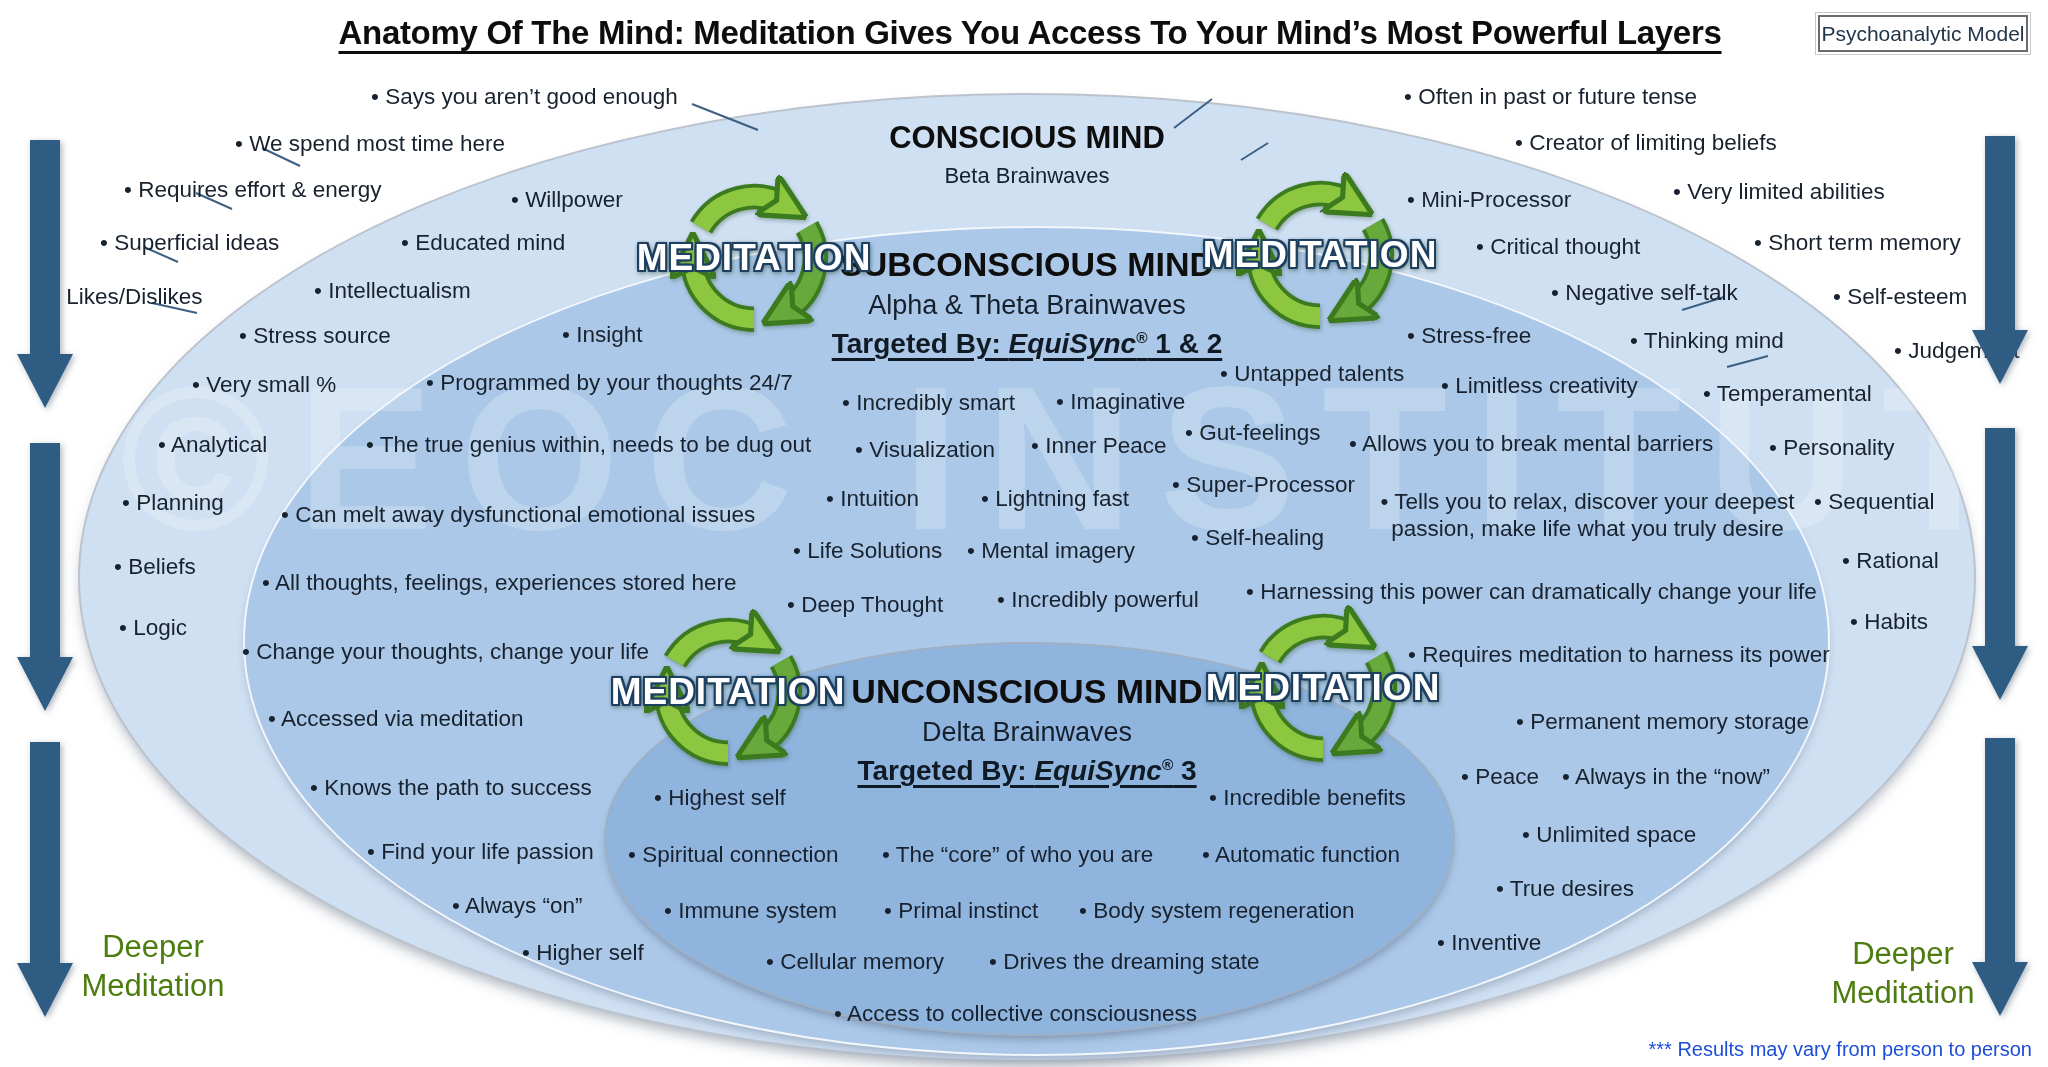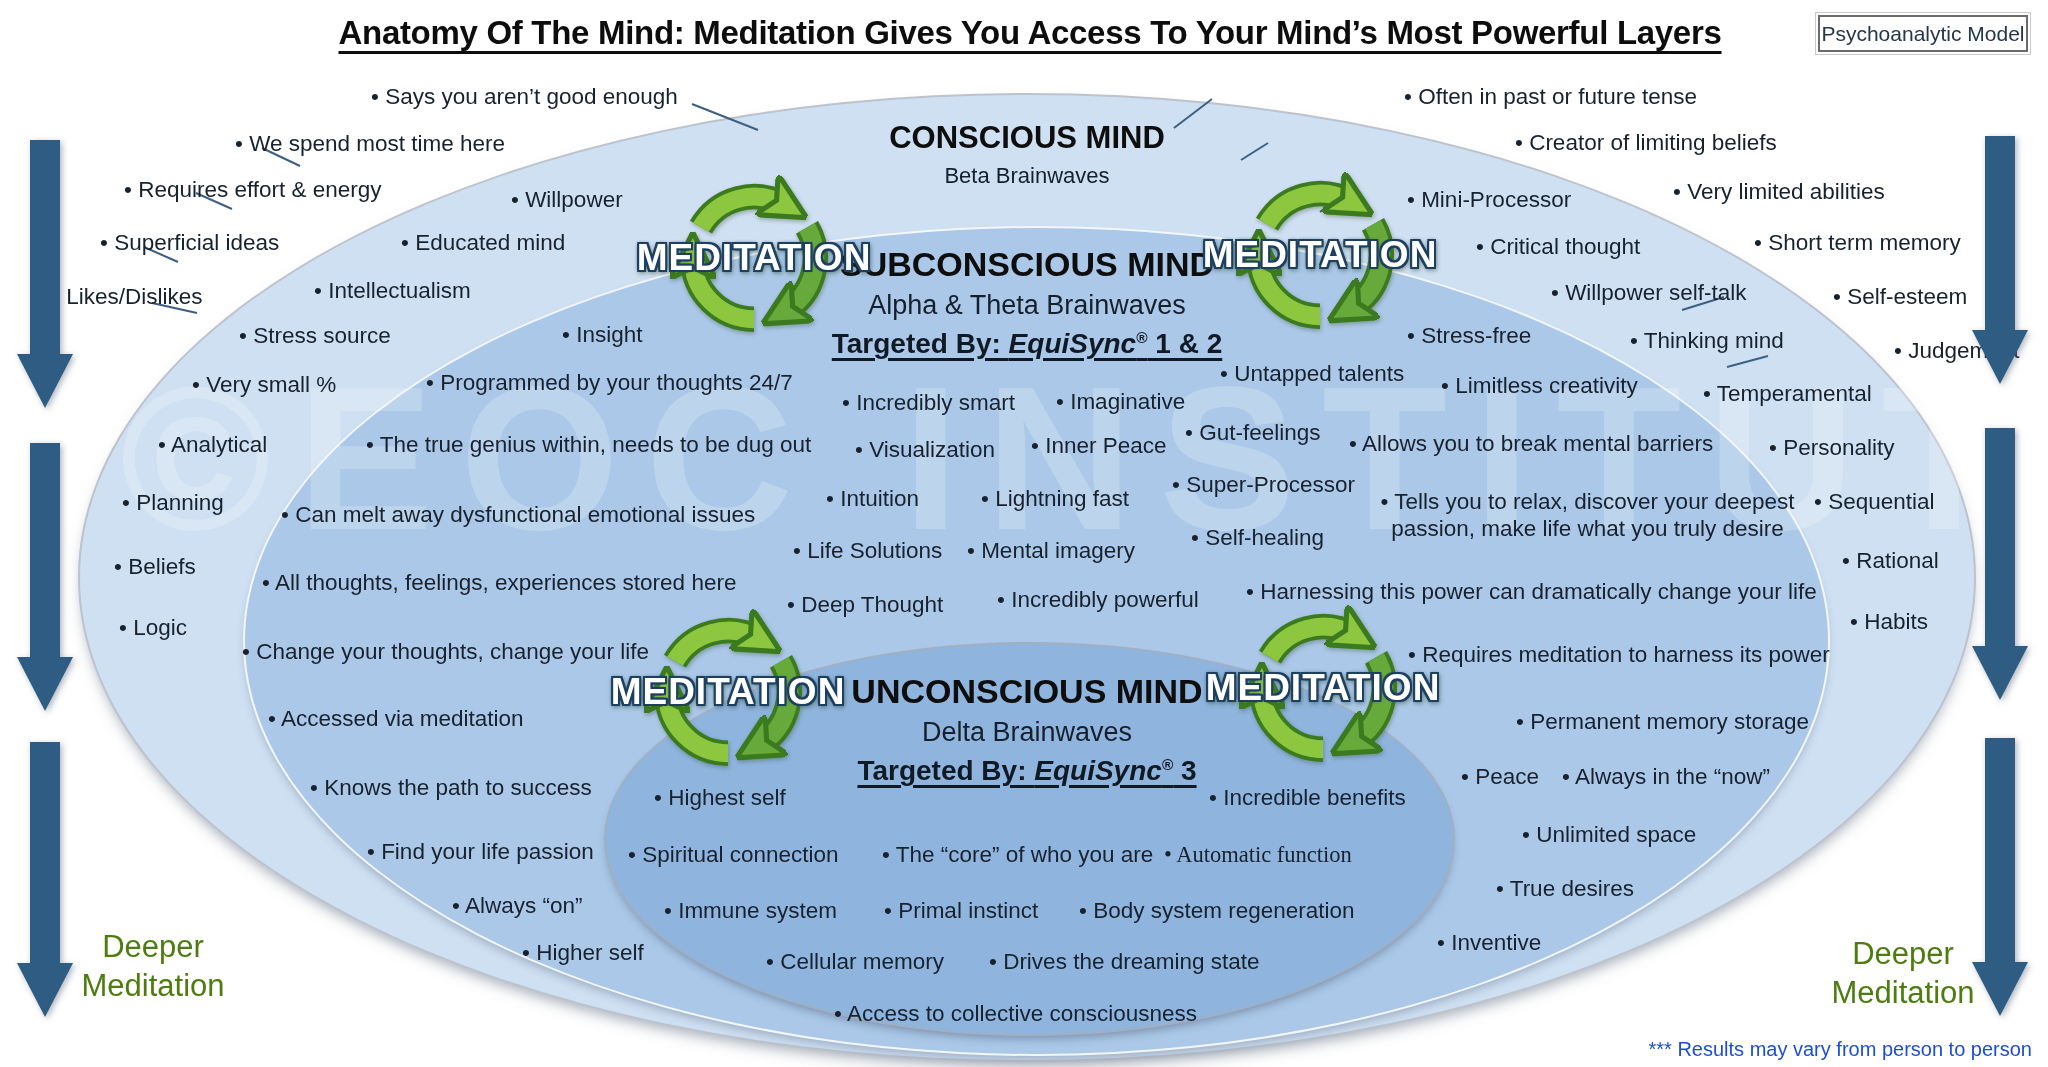--- a/index.html
+++ b/index.html
@@ -211,38 +211,38 @@
       <div class="lbl" style="left: 1246px; top: 579px;">• Harnessing this power can dramatically change your life</div>
       <div class="lbl" style="left: 1408px; top: 642px;">• Requires meditation to harness its power</div>
       <div class="lbl" style="left: 1516px; top: 709px;">• Permanent memory storage</div>
       <div class="lbl" style="left: 1461px; top: 764px;">• Peace</div>
       <div class="lbl" style="left: 1562px; top: 764px;">• Always in the “now”</div>
       <div class="lbl" style="left: 1522px; top: 822px;">• Unlimited space</div>
       <div class="lbl" style="left: 1496px; top: 876px; text-align: right;">• True desires</div>
       <div class="lbl" style="left: 1437px; top: 930px;">• Inventive</div>
       <div class="lbl" style="left: 1407px; top: 187px;">• Mini-Processor</div>
       <div class="lbl" style="left: 1476px; top: 234px;">• Critical thought</div>
-      <div class="lbl" style="left: 1551px; top: 280px;">• Willpower self-talk</div>
+      <div class="lbl" style="left: 1551px; top: 280px;">• Negative self-talk</div>
       <div class="lbl" style="left: 1630px; top: 328px;">• Thinking mind</div>
       <div class="lbl" style="left: 1703px; top: 381px;">• Temperamental</div>
       <div class="lbl" style="left: 1769px; top: 435px;">• Personality</div>
       <div class="lbl" style="left: 1814px; top: 489px;">• Sequential</div>
       <div class="lbl" style="left: 1842px; top: 548px;">• Rational</div>
       <div class="lbl" style="left: 1850px; top: 609px;">• Habits</div>
       <div class="lbl" style="left: 1404px; top: 84px;">• Often in past or future tense</div>
       <div class="lbl" style="left: 1515px; top: 130px;">• Creator of limiting beliefs</div>
       <div class="lbl" style="left: 1673px; top: 179px;">• Very limited abilities</div>
       <div class="lbl" style="left: 1754px; top: 230px;">• Short term memory</div>
       <div class="lbl" style="left: 1833px; top: 284px;">• Self-esteem</div>
       <div class="lbl halo" style="left: 1894px; top: 338px;">• Judgement</div>
       <div class="lbl" style="left: 654px; top: 785px;">• Highest self</div>
       <div class="lbl" style="left: 1209px; top: 785px;">• Incredible benefits</div>
       <div class="lbl" style="left: 628px; top: 842px;">• Spiritual connection</div>
       <div class="lbl" style="left: 882px; top: 842px;">• The “core” of who you are</div>
-      <div class="lbl" style="left: 1164px; top: 842px; font-family: Liberation Serif, serif;">• Automatic function</div>
+      <div class="lbl" style="left: 1202px; top: 842px;">• Automatic function</div>
       <div class="lbl" style="left: 664px; top: 898px;">• Immune system</div>
       <div class="lbl" style="left: 884px; top: 898px;">• Primal instinct</div>
       <div class="lbl" style="left: 1079px; top: 898px;">• Body system regeneration</div>
       <div class="lbl" style="left: 766px; top: 949px;">• Cellular memory</div>
       <div class="lbl" style="left: 989px; top: 949px;">• Drives the dreaming state</div>
       <div class="lbl" style="left: 834px; top: 1001px;">• Access to collective consciousness</div>
     </div>
 
   <div class="medi medi-tl">
     <svg viewBox="0 0 100 100">

